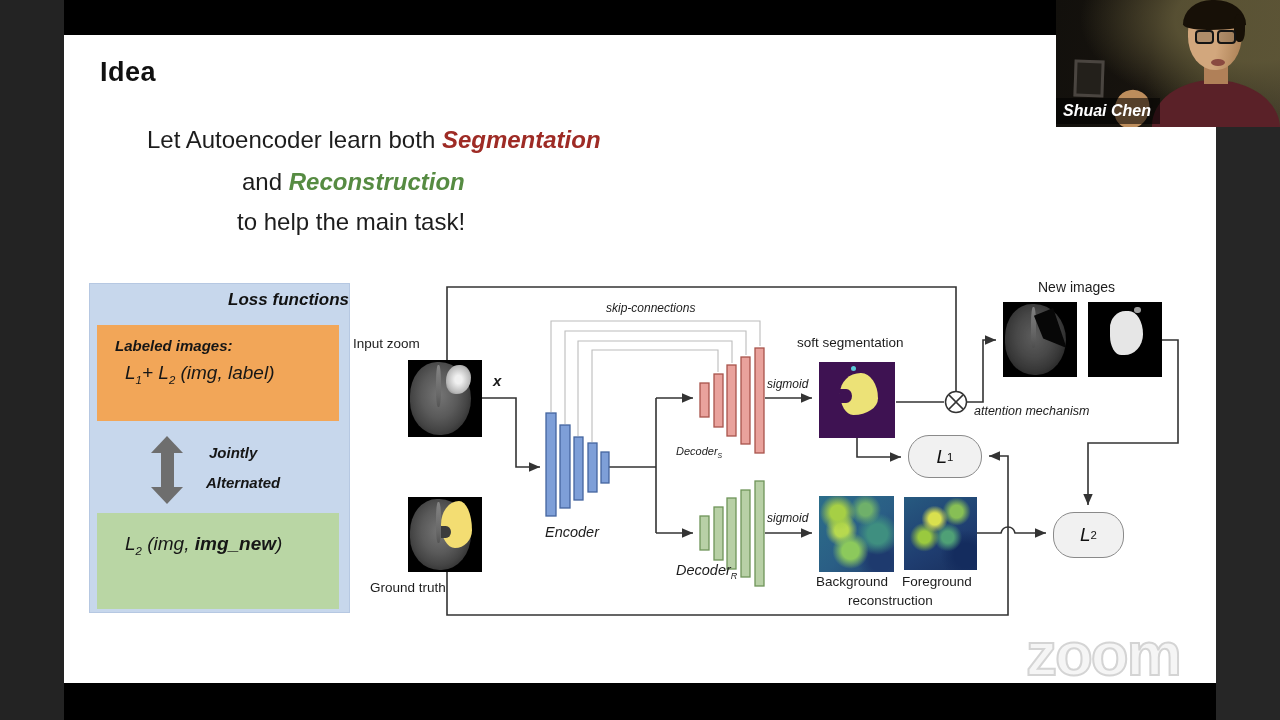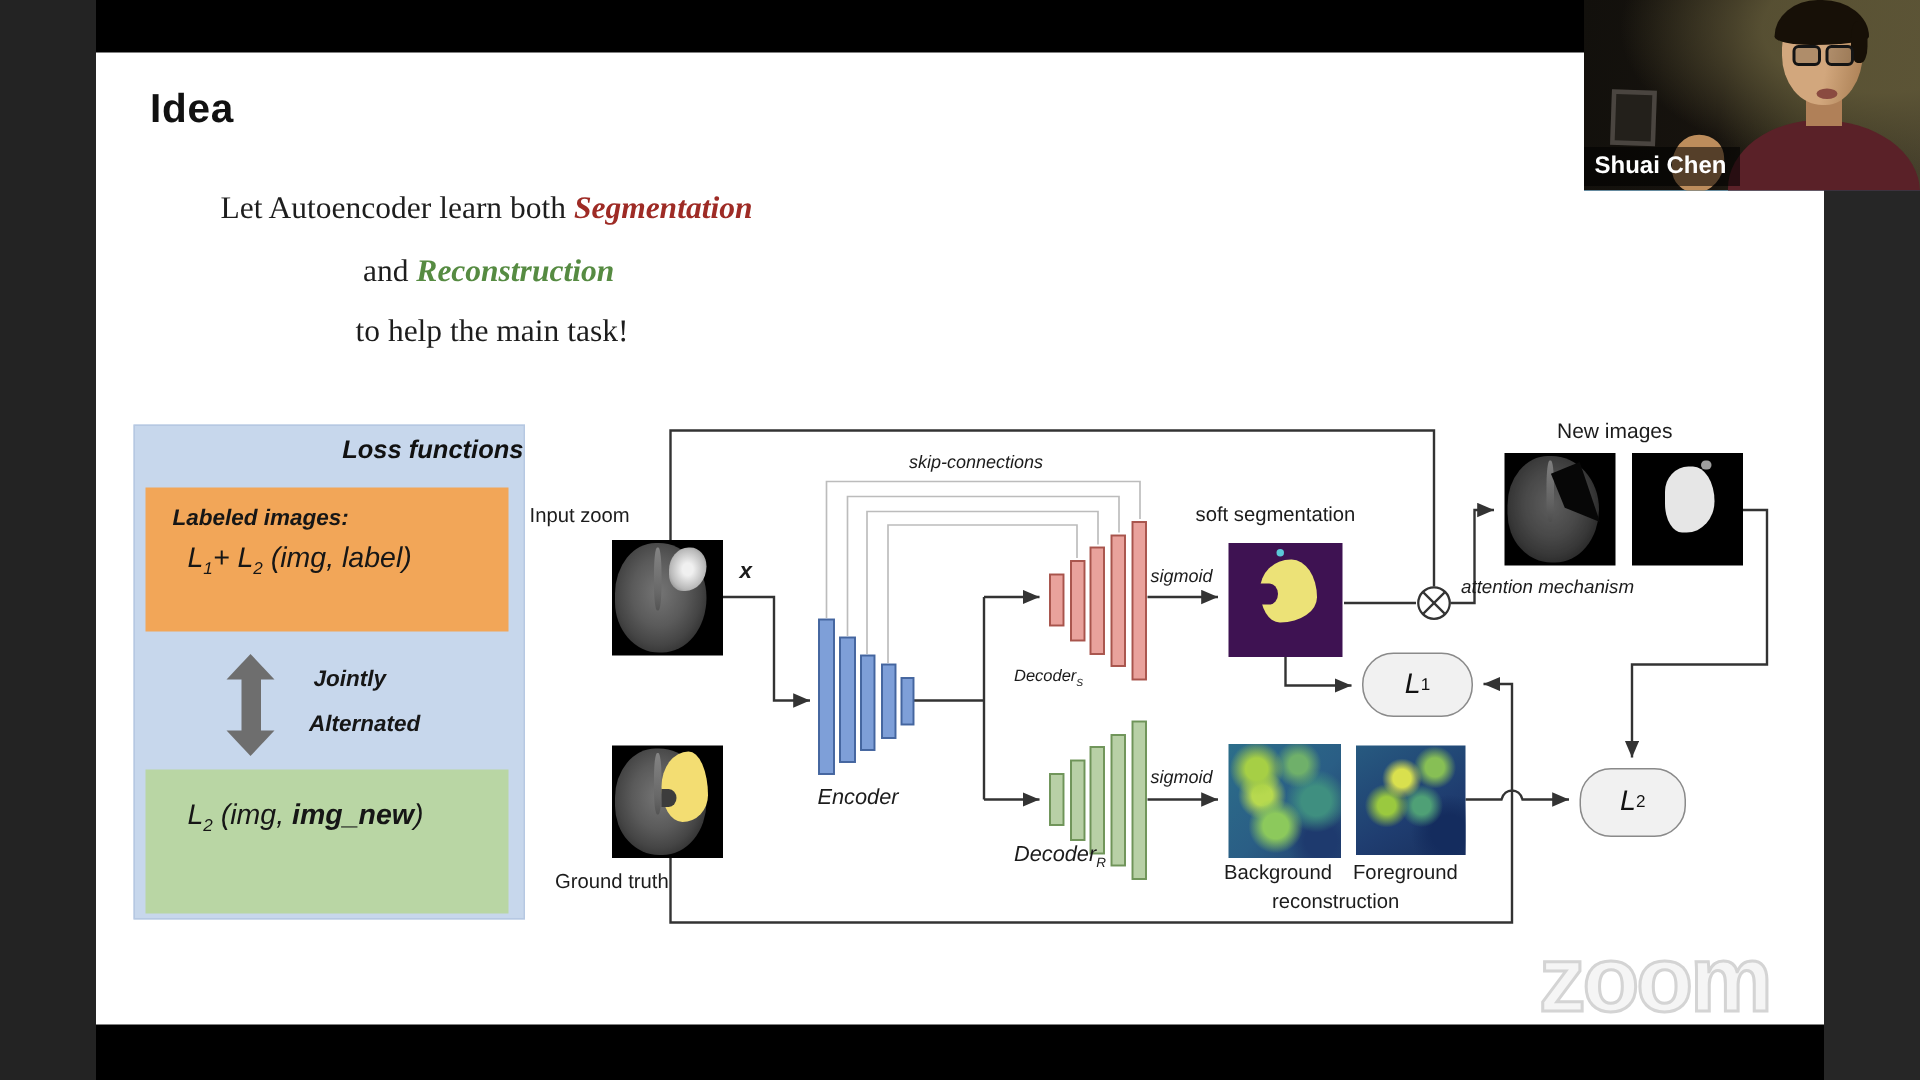--- a/index.html
+++ b/index.html
@@ -8,21 +8,21 @@
   #stage { position:absolute; left:0; top:0; width:1280px; height:720px; background:#000; }
   .abs { position:absolute; }
 
   
   .left-strip  { left:0; top:0; width:64px; height:720px; background:#232323; }
   .right-strip { left:1216px; top:0; width:64px; height:720px; background:#262626; }
 
   
   .slide { left:64px; top:35px; width:1152px; height:648px; background:#fff; }
   .slide-title { left:36px; top:22px; font-size:27px; font-weight:bold; color:#111; letter-spacing:.5px; }
-  .tagline { font-size:21px; color:#1d1d1d; white-space:nowrap;font-family:Liberation Serif, serif; }
+  .tagline { font-size:24px; color:#1d1d1d; white-space:nowrap; }
   .tl1 { left:83px; top:91px; }
   .tl2 { left:178px; top:133px; }
   .tl3 { left:173px; top:173px; }
   .hl-seg { color:#9e2b25; font-weight:bold; font-style:italic; }
   .hl-rec { color:#568b42; font-weight:bold; font-style:italic; }
 
   
   .loss-panel { left:25px; top:248px; width:261px; height:330px; background:#c7d7ec; border:1px solid #b6c8e2; }
   .loss-title { left:0; top:6px; width:100%; text-align:right; font-size:17px; font-weight:bold; font-style:italic; color:#111; }
   .loss-sub { position:absolute; left:7px; width:242px; height:96px; padding:12px 0 0 18px; }
@@ -88,21 +88,21 @@
       radial-gradient(circle at 60% 55%, #4fa076 0 10%, rgba(0,0,0,0) 24%),
       radial-gradient(circle at 72% 20%, #87bf55 0 8%, rgba(0,0,0,0) 18%),
       radial-gradient(circle at 85% 80%, #142c5e 0 14%, rgba(0,0,0,0) 30%),
       linear-gradient(150deg,#275a80 0%,#1f3d70 60%,#19305e 100%); }
 
   
   .watermark { left:1026px; top:618px; font-size:62px; font-weight:bold; letter-spacing:-2px;
       color:#f5f5f5; -webkit-text-stroke:2px #d4d4d4; }
 
   
-  .webcam { left:1056px; top:0; width:224px; height:127px; overflow:hidden; background:#0369a1; }
+  .webcam { left:1056px; top:0; width:224px; height:127px; overflow:hidden; background:#0369a1;font-style:italic; }
   .wc-bg { position:absolute; inset:0; background:
       radial-gradient(ellipse at 88% 15%, rgba(96,88,56,.85) 0 28%, rgba(0,0,0,0) 62%),
       linear-gradient(100deg,#12100c 0%,#17130e 42%,#37331f 70%,#46402c 100%); }
   .wc-frame { position:absolute; left:18px; top:60px; width:30px; height:37px;
       border:3px solid #4a4540; background:#23201b; transform:rotate(2deg); }
   .wc-shirt { position:absolute; left:96px; top:80px; width:128px; height:48px; background:#5a2128;
       border-radius:48% 52% 0 0/95% 100% 0 0; }
   .wc-neck { position:absolute; left:148px; top:66px; width:24px; height:18px; background:#b08058; }
   .wc-head { position:absolute; left:132px; top:6px; width:54px; height:64px;
       background:linear-gradient(100deg,#d2a77d 55%,#ac8156 95%);
@@ -243,21 +243,21 @@
   <div class="dlabel" style="left:370px; top:580px;">Ground truth</div>
   <div class="dlabel dital" style="left:493px; top:372px; font-size:15px; font-weight:bold;">x</div>
   <div class="dlabel dital" style="left:545px; top:524px; font-size:14.5px;">Encoder</div>
   <div class="dlabel dital" style="left:606px; top:301px; font-size:12px;">skip-connections</div>
   <div class="dlabel dital" style="left:676px; top:445px; font-size:11px;"><span>Decoder</span><sub>S</sub></div>
   <div class="dlabel dital" style="left:676px; top:562px; font-size:14.5px;"><span>Decoder</span><sub>R</sub></div>
   <div class="dlabel dital" style="left:767px; top:377px; font-size:12px;">sigmoid</div>
   <div class="dlabel dital" style="left:767px; top:511px; font-size:12px;">sigmoid</div>
   <div class="dlabel" style="left:797px; top:335px;">soft segmentation</div>
   <div class="dlabel" style="left:1038px; top:279px; font-size:14px;">New images</div>
-  <div class="dlabel dital" style="left:974px; top:384px; font-size:12.5px;">attention mechanism</div>
+  <div class="dlabel dital" style="left:974px; top:404px; font-size:12.5px;">attention mechanism</div>
   <div class="dlabel" style="left:816px; top:574px;">Background</div>
   <div class="dlabel" style="left:902px; top:574px;">Foreground</div>
   <div class="dlabel" style="left:848px; top:593px;">reconstruction</div>
 
   <div class="lnode" style="left:908px; top:435px; width:74px; height:43px;">
       <span>L</span>
       <sub>1</sub>
     </div>
   <div class="lnode" style="left:1053px; top:512px; width:71px; height:46px;">
       <span>L</span>

